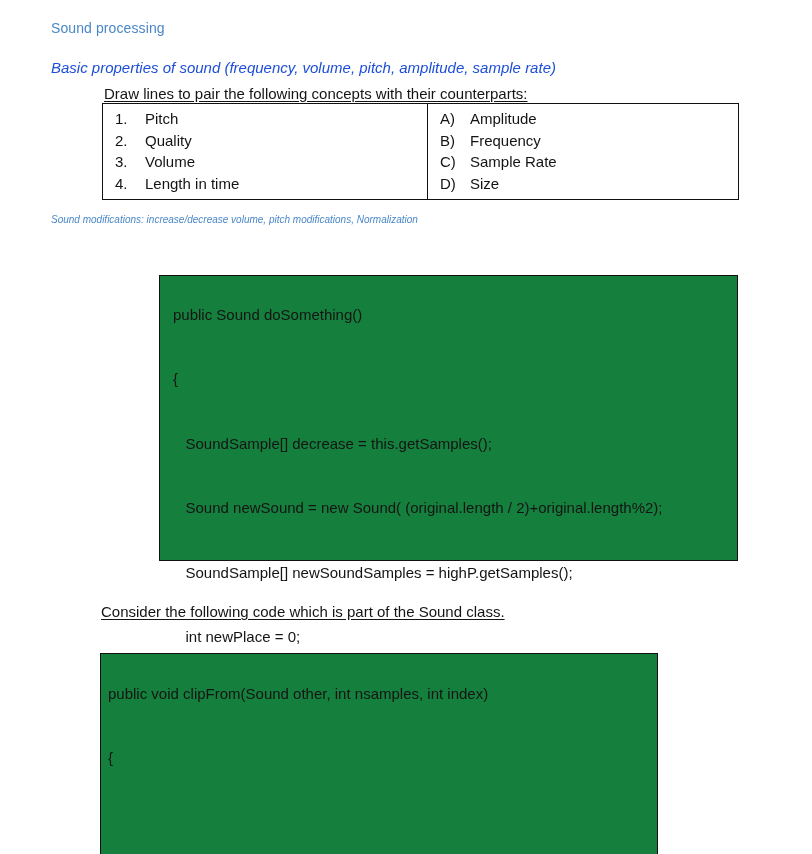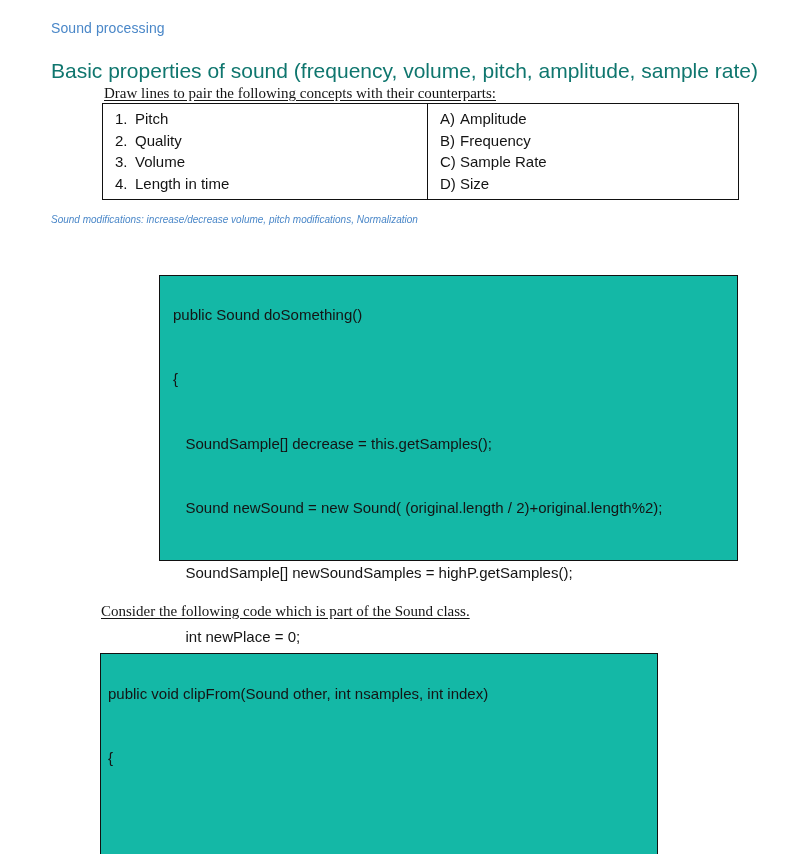--- a/index.html
+++ b/index.html
@@ -30,22 +30,23 @@
     font-weight: normal;
     color: #4a87c8;
     letter-spacing: 0.1px;
     white-space: nowrap;
   }
 
   .doc-subtitle {
     position: absolute;
     left: 51px;
     top: 59px;
-    font-size: 21px;
-    color: #0f766e;
+    font-size: 15px;
+    font-style: italic;
+    color: #1d4ed8;
     white-space: nowrap;
   }
 
   .section-italic {
     position: absolute;
     left: 51px;
     top: 214px;
     font-size: 10px;
     font-style: italic;
     color: #4a87c8;
@@ -53,21 +54,20 @@
   }
 
   .prompt {
     position: absolute;
     font-size: 15px;
     font-weight: normal;
     color: #141414;
     text-decoration: underline;
     text-underline-offset: 2px;
     white-space: nowrap;
-    font-family: Liberation Serif, serif;
   }
   .prompt-1 { left: 104px; top: 85px; }
   .prompt-2 { left: 104px; top: 259px; }
   .prompt-3 { left: 101px; top: 603px; }
 
   
   .match-table {
     position: absolute;
     left: 102px;
     top: 103px;
@@ -97,27 +97,27 @@
     display: flex;
     white-space: nowrap;
   }
   .pair-list li .marker {
     display: inline-block;
     width: 32px;
     flex: 0 0 32px;
     padding-left: 12px;
     box-sizing: border-box;
   }
-  .pair-list li .txt { display: inline-block; }
+  .pair-list li .txt { display: inline-block; margin-left: 10px; }
 
   
   .code-box {
     position: absolute;
     border: 1.4px solid #111111;
-    background: #14b8a6;
+    background: #15803d;
     box-sizing: border-box;
   }
   .code-box-1 {
     left: 159px;
     top: 275px;
     width: 579px;
     height: 286px;
   }
   .code-box-2 {
     left: 100px;

